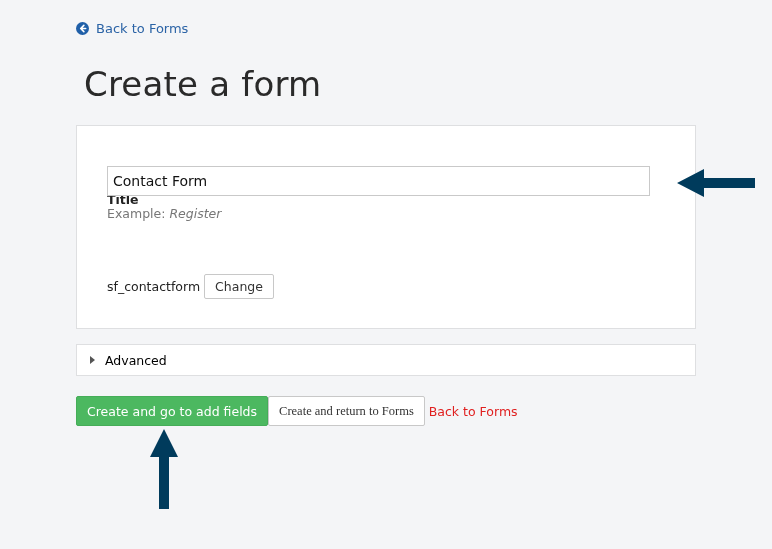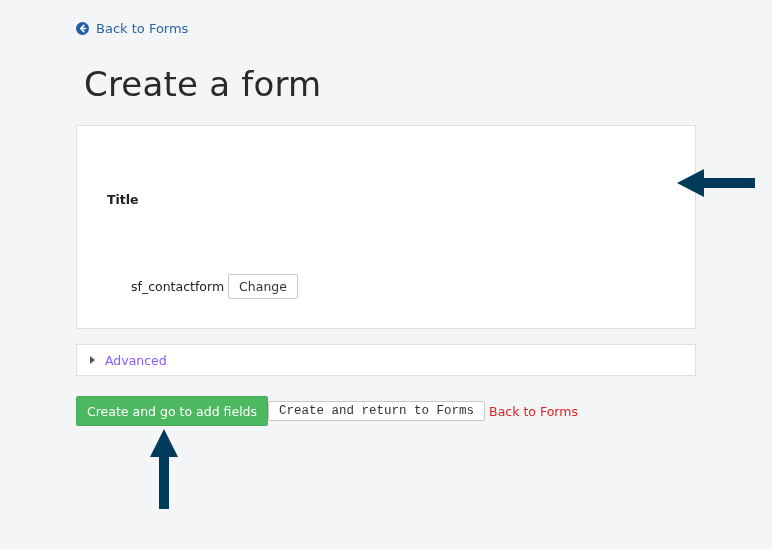--- a/index.html
+++ b/index.html
@@ -33,63 +33,65 @@
   .title-label { top: 22px; }
   .title-input {
     position: absolute; left: 30px; top: 40px; width: 543px; height: 30px;
     border: 1px solid #c9c9c9; background: #fff; box-sizing: border-box;
     padding: 0 5px; font-size: 14px; color: #111;
     font-family: "DejaVu Sans", "Liberation Sans", sans-serif; outline: none;
   }
   .hint { position: absolute; left: 30px; top: 80px; font-size: 12.5px; color: #777; }
   .hint i { font-style: italic; }
   .code-label { top: 128px; }
-  .code-row { position: absolute; left: 30px; top: 148px; display: flex; align-items: center; gap: 4px; margin-left: 24px; }
+  .code-row { position: absolute; left: 30px; top: 148px; display: flex; align-items: center; gap: 4px; }
   .code-value { font-size: 12.5px; color: #222; }
   .change-btn {
     height: 25px; padding: 0 10px; background: #fff; border: 1px solid #c8c8c8; border-radius: 2px;
     font-size: 12.5px; color: #333; font-family: "DejaVu Sans", "Liberation Sans", sans-serif; cursor: pointer;
   }
   .advanced {
     position: absolute; left: 76px; top: 344px; width: 618px; height: 30px;
     background: #fff; border: 1px solid #dedfe1; display: flex; align-items: center; cursor: pointer;
   }
   .advanced .tri {
     margin-left: 13px; width: 0; height: 0;
     border-top: 4.5px solid transparent; border-bottom: 4.5px solid transparent; border-left: 5px solid #555;
   }
-  .advanced .adv-label { margin-left: 10px; font-size: 12.5px; color: #8b5cf6; }
+  .advanced .adv-label { margin-left: 10px; font-size: 12.5px; color: #000000; }
   .actions { position: absolute; left: 76px; top: 396px; display: flex; align-items: center; gap: 0; }
   .btn-primary {
     height: 30px; padding: 0 10px; background: #4cb860; color: #fff; border: 1px solid #45ad58; border-radius: 2px;
     font-size: 12.5px; font-family: "DejaVu Sans", "Liberation Sans", sans-serif; cursor: pointer;
   }
   .btn-secondary {
-    height: 20px; padding: 0 10px; background: #fff; color: #333; border: 1px solid #c8c8c8; border-radius: 2px;
-    font-size: 12.5px; font-family: Liberation Mono, monospace; cursor: pointer;
+    height: 30px; padding: 0 10px; background: #fff; color: #333; border: 1px solid #c8c8c8; border-radius: 2px;
+    font-size: 12.5px; font-family: Liberation Serif, serif; cursor: pointer;
   }
   .cancel-link { margin-left: 4px; font-size: 12.5px; color: #e02020; cursor: pointer; }
   .annot { position: absolute; }
 </style>
 </head>
 <body>
 
 <a class="back-link">
   <span class="icon">
     <svg width="9" height="9" viewBox="0 0 10 10">
         <path d="M6.5 1.5 L3 5 L6.5 8.5 M3 5 L8.5 5" stroke="#fff" stroke-width="1.8" fill="none" stroke-linecap="round" stroke-linejoin="round"></path>
       </svg>
   </span>
   <span>Back to Forms</span>
 </a>
 
 <h1 class="page-title">Create a form</h1>
 
 <div class="card">
   <div class="label title-label">Title</div>
+  <input class="title-input" type="text" value="Contact Form" style="">
+  <div class="hint"><span>Example: </span><i>Register</i></div>
 
   <div class="code-row">
     <span class="code-value">sf_contactform</span>
     <button class="change-btn">Change</button>
   </div>
 </div>
 
 <div class="advanced">
   <span class="tri"></span>
   <span class="adv-label">Advanced</span>

